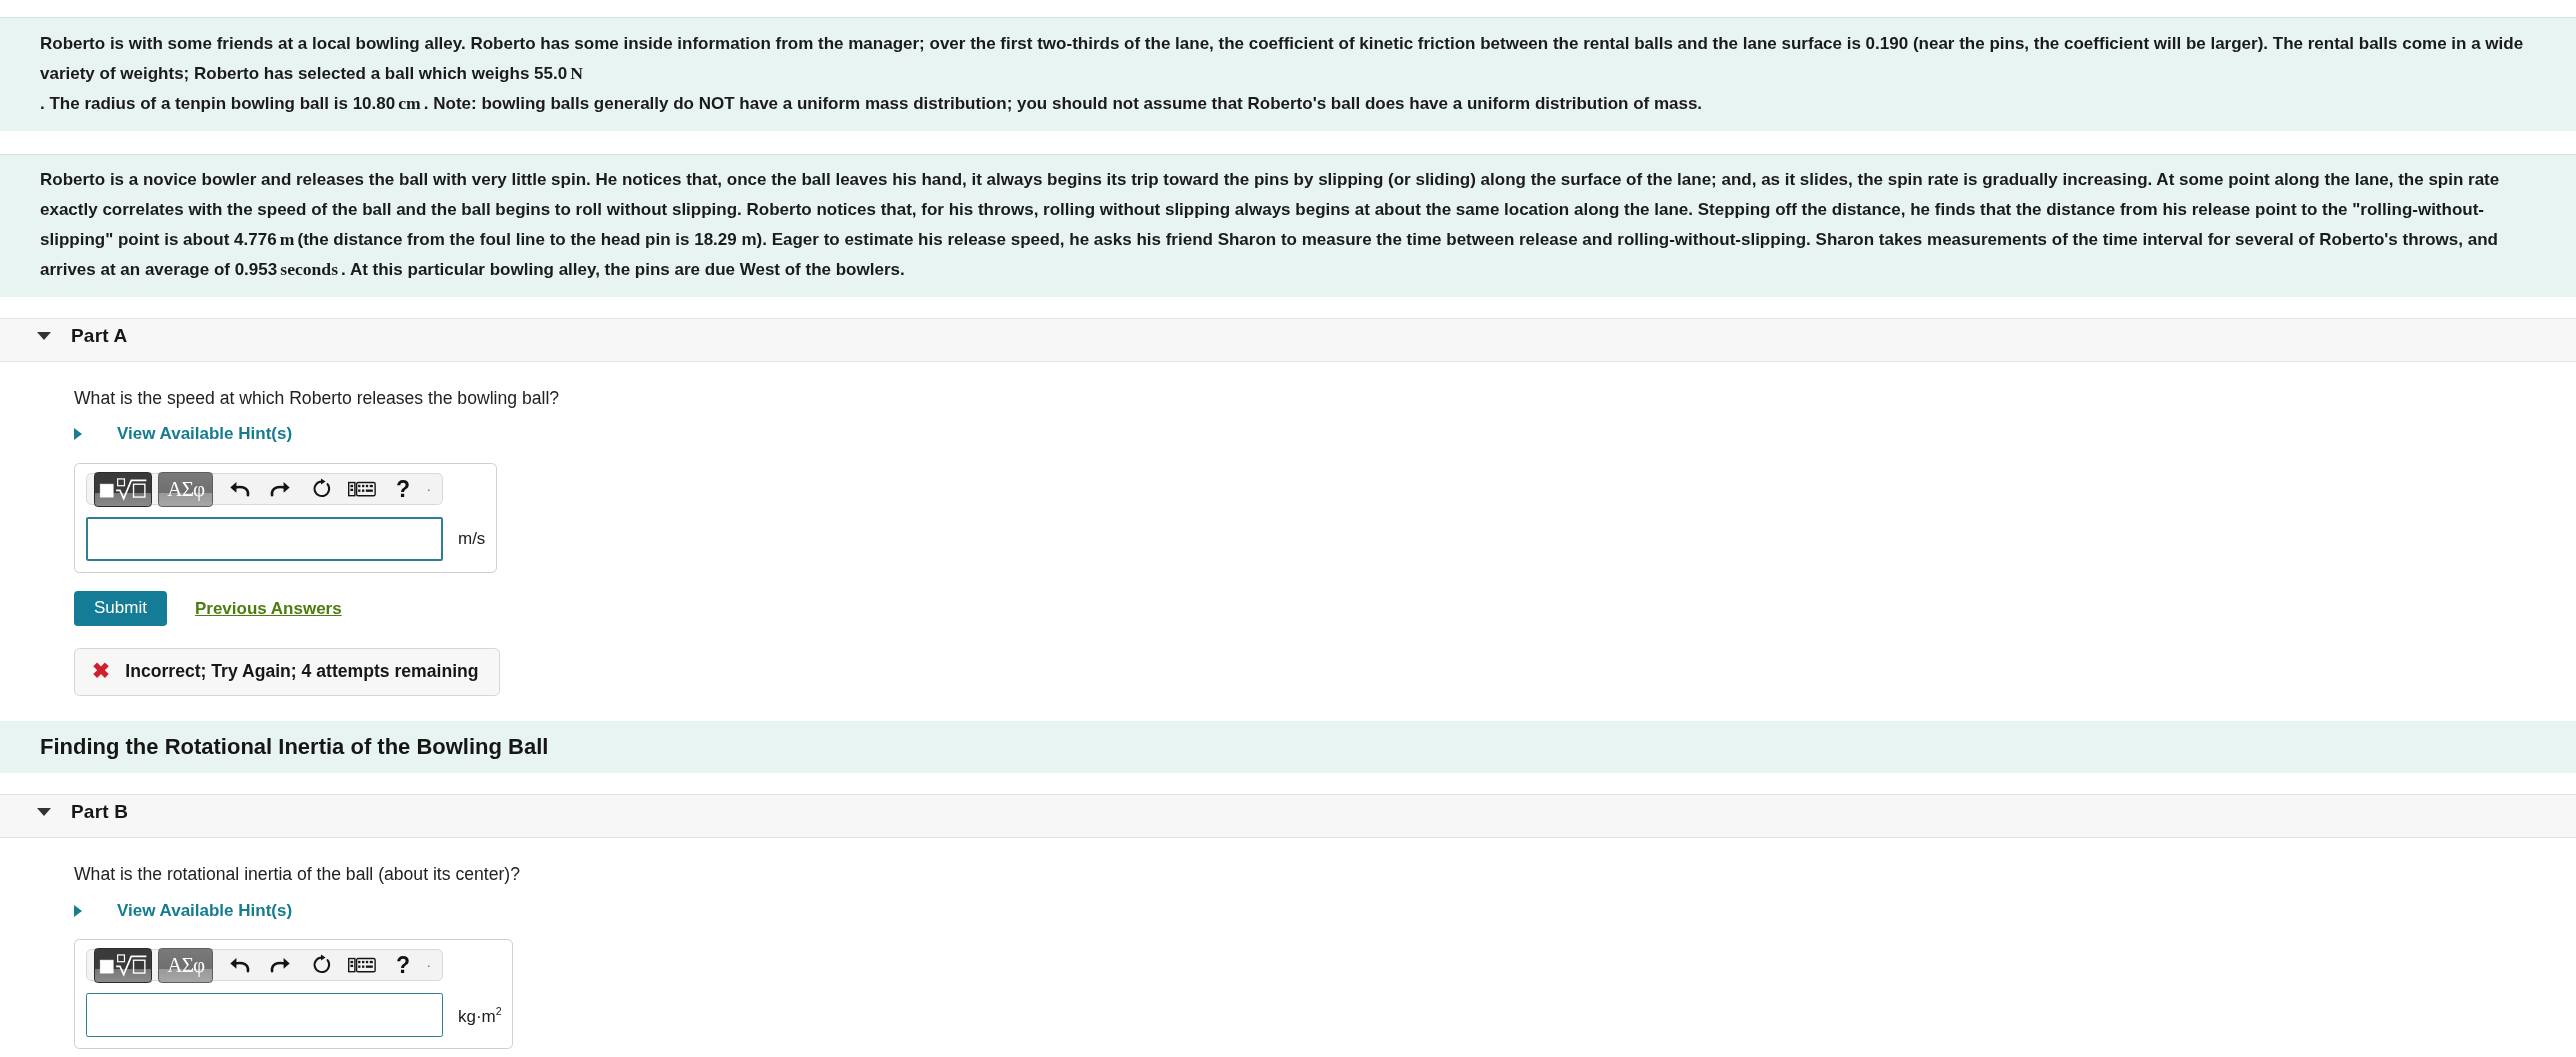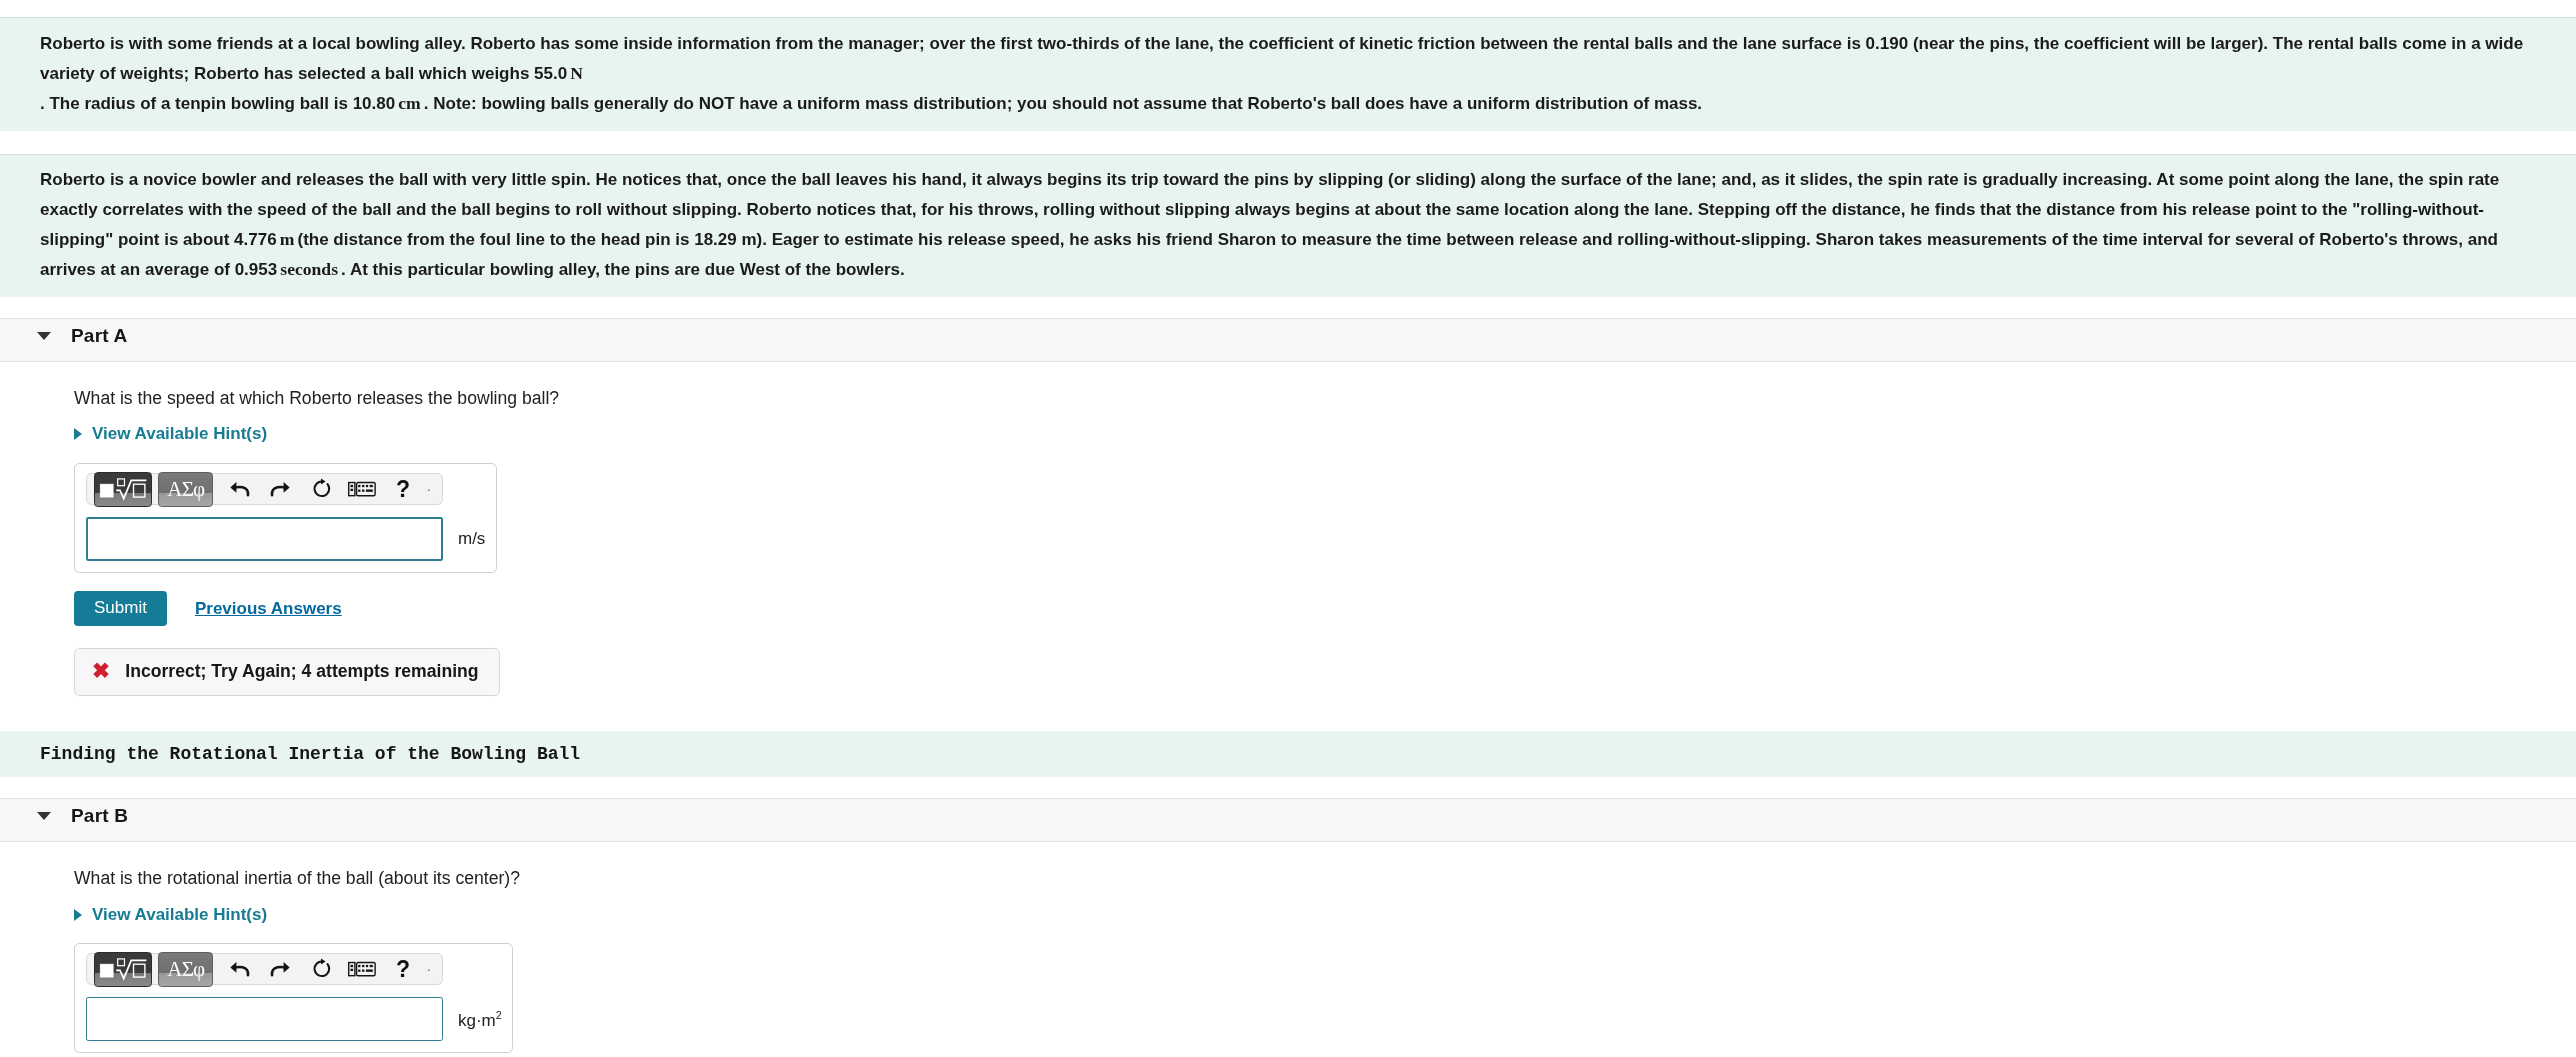--- a/index.html
+++ b/index.html
@@ -65,20 +65,21 @@
   .qbody { padding: 0 0 0 74px; }
   .question-text {
     font-size: 17.6px;
     color: #222;
     margin-top: 26px;
   }
   .hints-row {
     display: flex;
     align-items: center;
     margin-top: 15.3px;
+    gap: 25px;
   }
   .caret-right {
     width: 0; height: 0;
     border-top: 6.1px solid transparent;
     border-bottom: 6.1px solid transparent;
     border-left: 8.4px solid #1a7d8f;
     margin-right: 10px;
   }
   .hints-link {
     color: #157c91;
@@ -188,21 +189,21 @@
     border: none;
     border-radius: 3.8px;
     font-size: 17px;
     font-family: "Liberation Sans", sans-serif;
     padding: 8px 20px;
     cursor: pointer;
     line-height: 1.1;
   }
   .prev-answers {
     margin-left: 28px;
-    color: #0369a1;
+    color: #4d7c0f;
     font-weight: bold;
     font-size: 17px;
     text-decoration: underline;
     cursor: pointer;
   }
 
   
   .feedback {
     margin-top: 21.5px;
     border: 0.8px solid #d6d6d6;
@@ -222,25 +223,24 @@
   .feedback-text {
     font-weight: bold;
     font-size: 17.6px;
     color: #171717;
   }
 
   
   .section-banner {
     background: #e8f4f2;
     padding: 13px 0 13px 40px;
-    margin-top: 35px;
-    font-weight: bold;
-    font-size: 18px;
+    margin-top: 25px;
+    font-weight: bold;
+    font-size: 22px;
     color: #161616;
-    font-family: Liberation Mono, monospace;
   }
 </style>
 </head>
 <body>
 
 <div class="statement statement-1">
   <span>Roberto is with some friends at a local bowling alley. Roberto has some inside information from the manager; over the first two-thirds of the lane, the coefficient of kinetic friction between the rental balls and the lane surface is 0.190 (near the pins, the coefficient will be larger). The rental balls come in a wide variety of weights; Roberto has selected a ball which weighs 55.0</span><span class="mathvar">N</span><br>
   <span>. The radius of a tenpin bowling ball is 10.80</span><span class="mathvar">cm</span><span>. Note: bowling balls generally do NOT have a uniform mass distribution; you should not assume that Roberto's ball does have a uniform distribution of mass.</span>
 </div>
 

